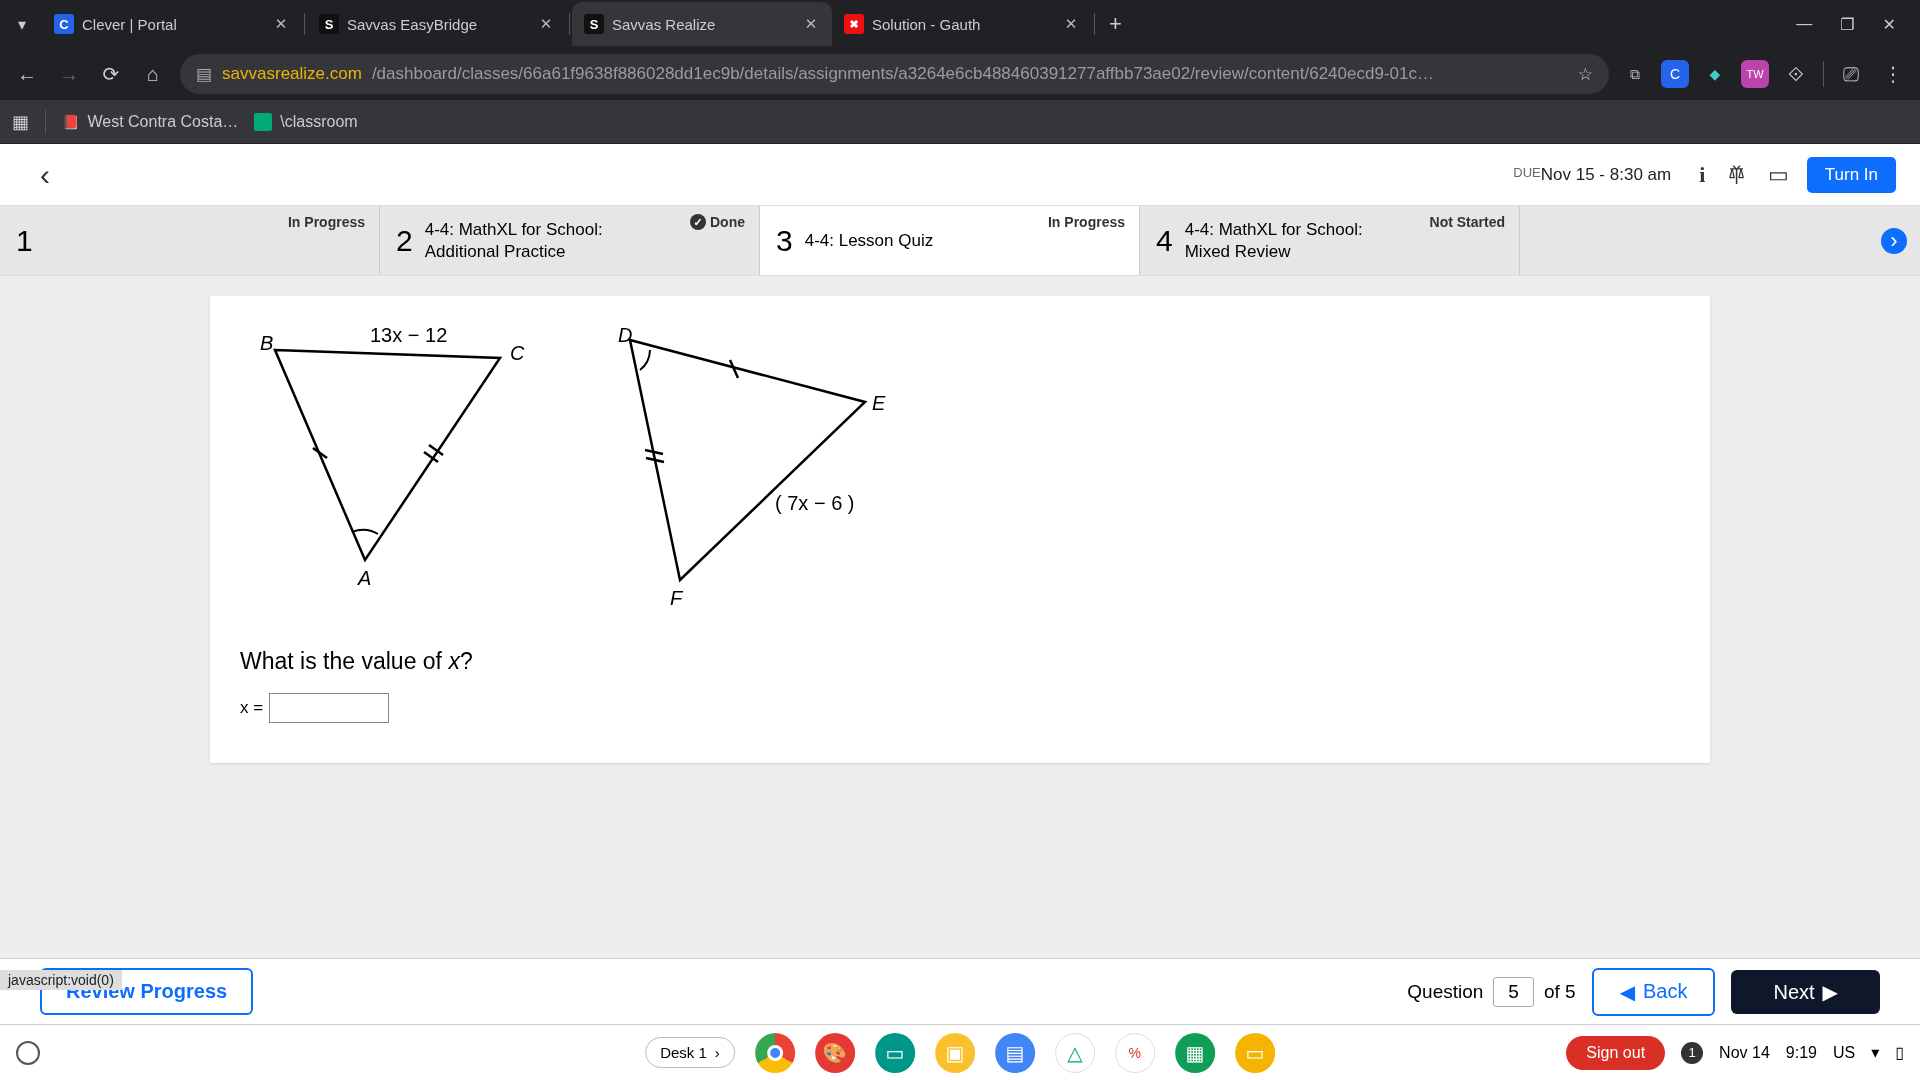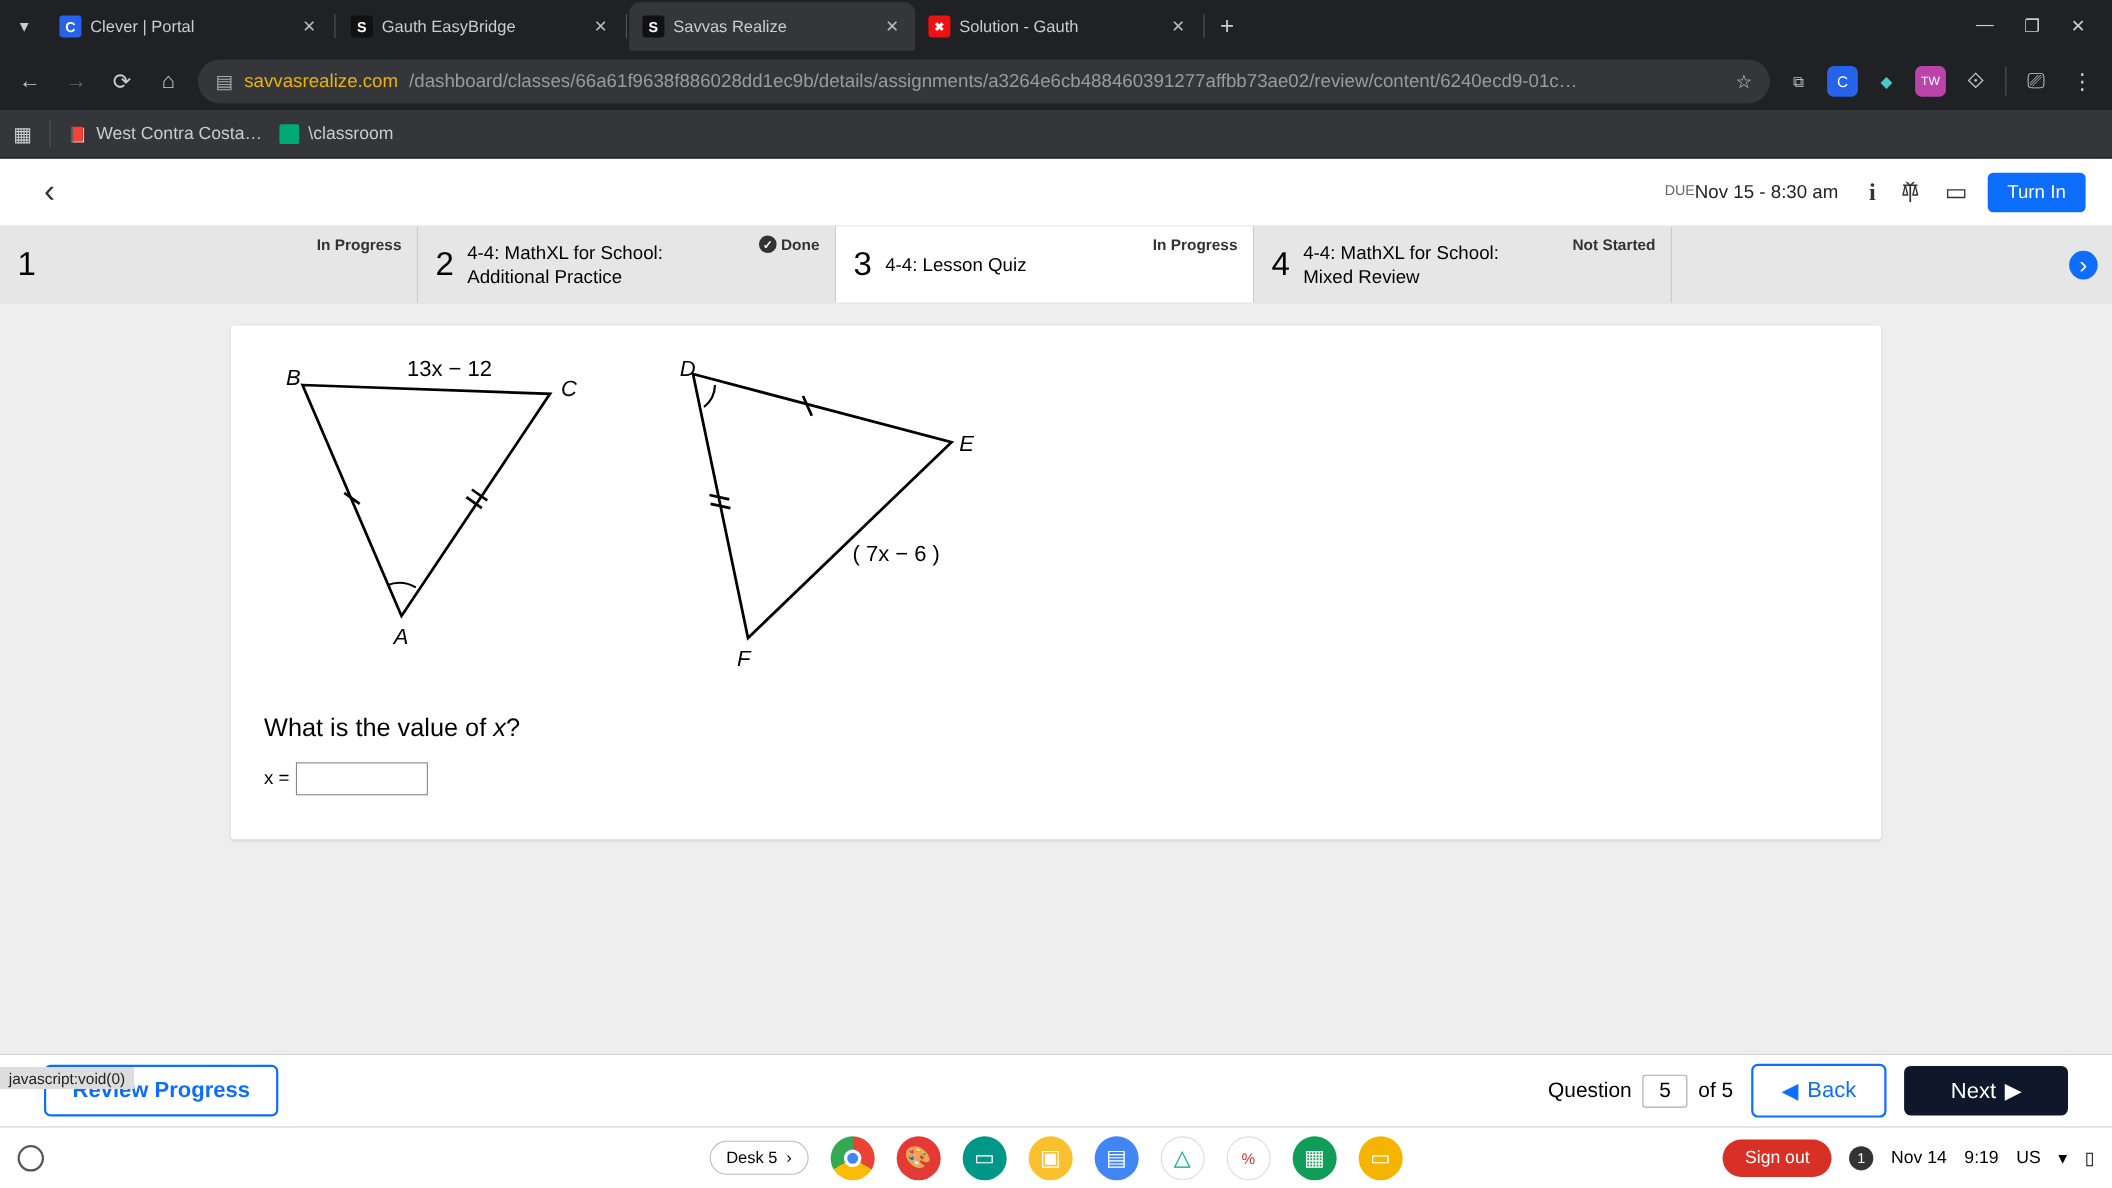--- a/index.html
+++ b/index.html
@@ -93,21 +93,21 @@
     <div class="tab-dropdown">▾</div>
 
     <div class="tab">
       <span class="favicon" style="background:#2563eb;color:#fff">C</span>
       <span class="title">Clever | Portal</span>
       <span class="close">✕</span>
     </div>
     <div class="tab-sep"></div>
     <div class="tab">
       <span class="favicon" style="background:#111;color:#fff">S</span>
-      <span class="title">Gauth EasyBridge</span>
+      <span class="title">Savvas EasyBridge</span>
       <span class="close">✕</span>
     </div>
     <div class="tab-sep"></div>
     <div class="tab active">
       <span class="favicon" style="background:#111;color:#fff">S</span>
       <span class="title">Savvas Realize</span>
       <span class="close">✕</span>
     </div>
     <div class="tab">
       <span class="favicon" style="background:#e11;color:#fff;font-size:11px">✖</span>
@@ -267,21 +267,21 @@
       <span>Next</span>
       <span>▶</span>
     </button>
 </div>
 
 <div class="shelf">
   <span class="circle-launcher"></span>
 
   <div class="shelf-center">
     <div class="desk-chip">
-      <span>Desk 5</span>
+      <span>Desk 1</span>
       <span>›</span>
     </div>
     <span class="app-icon" style="background:conic-gradient(#ea4335 0 120deg,#fbbc05 120deg 240deg,#34a853 240deg 360deg)">
         <span style="width:16px;height:16px;border-radius:50%;background:#4285f4;border:3px solid #fff"></span>
       </span>
     <span class="app-icon" style="background:#e53935">🎨</span>
     <span class="app-icon" style="background:#009688">▭</span>
     <span class="app-icon" style="background:#fbc02d">▣</span>
     <span class="app-icon" style="background:#4285f4">▤</span>
     <span class="app-icon" style="background:#fff;border:1px solid #ddd;color:#0a7">△</span>

